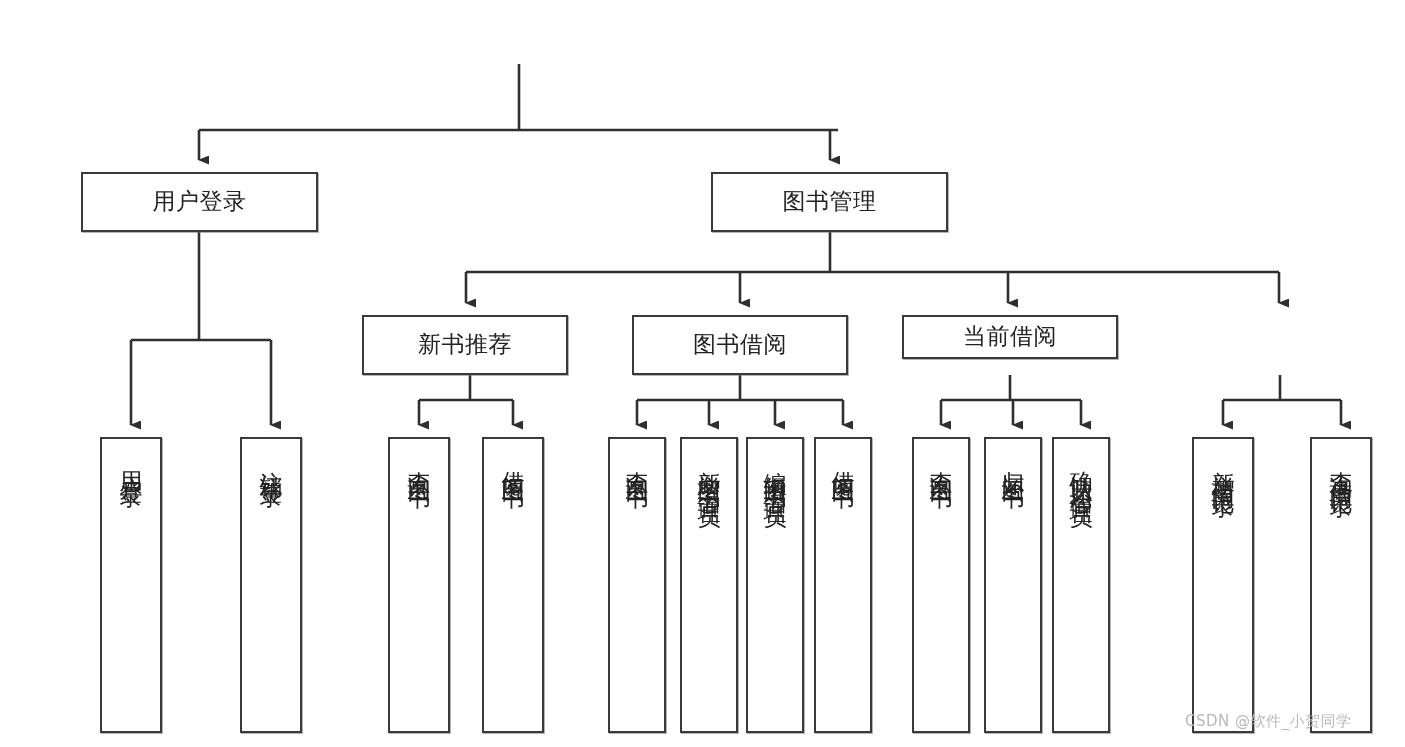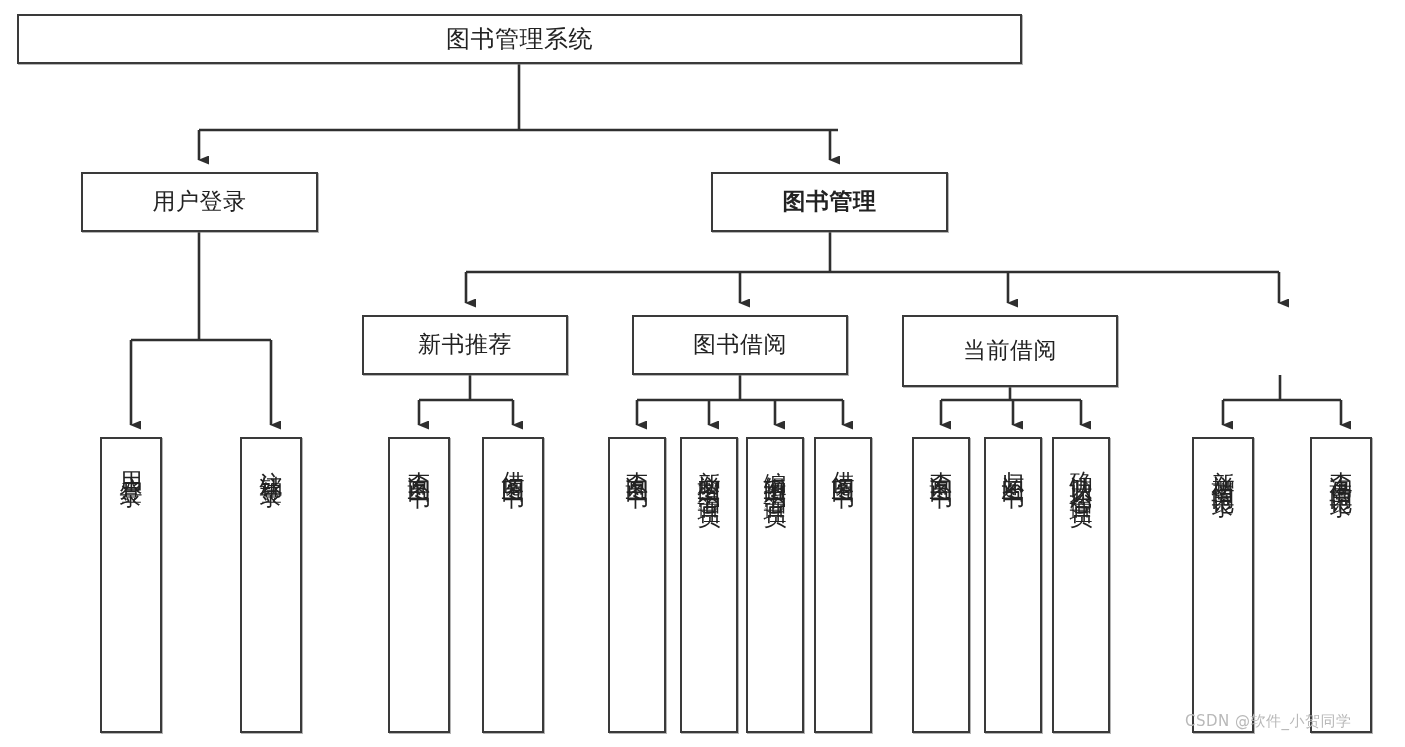--- a/index.html
+++ b/index.html
@@ -132,38 +132,35 @@
       <path d="M1081,400 L1081,425" marker-end="url(#arrow-head)"></path>
     </g>
     <g stroke="#2f2f2f" stroke-width="2.6" fill="none">
       <path d="M1280,375 L1280,400"></path>
       <path d="M1223,400 L1341,400"></path>
       <path d="M1223,400 L1223,425" marker-end="url(#arrow-head)"></path>
       <path d="M1341,400 L1341,425" marker-end="url(#arrow-head)"></path>
     </g>
   </svg>
 
-  <div class="node horizontal root" style="left:17px; top:14px; width:1005px; height:50px;">
-    <span class="node-label">图书管理系统</span>
-  </div>
 
   <div class="node horizontal" style="left:81px; top:172px; width:237px; height:60px;">
     <span class="node-label">用户登录</span>
   </div>
-  <div class="node horizontal" style="left:711px; top:172px; width:237px; height:60px;font-weight:bold;">
+  <div class="node horizontal" style="left:711px; top:172px; width:237px; height:60px;">
     <span class="node-label">图书管理</span>
   </div>
 
   <div class="node horizontal" style="left:362px; top:315px; width:206px; height:60px;">
     <span class="node-label">新书推荐</span>
   </div>
   <div class="node horizontal" style="left:632px; top:315px; width:216px; height:60px;">
     <span class="node-label">图书借阅</span>
   </div>
-  <div class="node horizontal" style="left:902px; top:315px; width:216px; height:72px;">
+  <div class="node horizontal" style="left:902px; top:315px; width:216px; height:44px;">
     <span class="node-label">当前借阅</span>
   </div>
 
   <div class="node vertical" style="left:100px; top:437px; width:62px; height:296px;">
     <span class="node-label">用户登录</span>
   </div>
   <div class="node vertical" style="left:240px; top:437px; width:62px; height:296px;">
     <span class="node-label">注销登录</span>
   </div>
   <div class="node vertical" style="left:388px; top:437px; width:62px; height:296px;">

